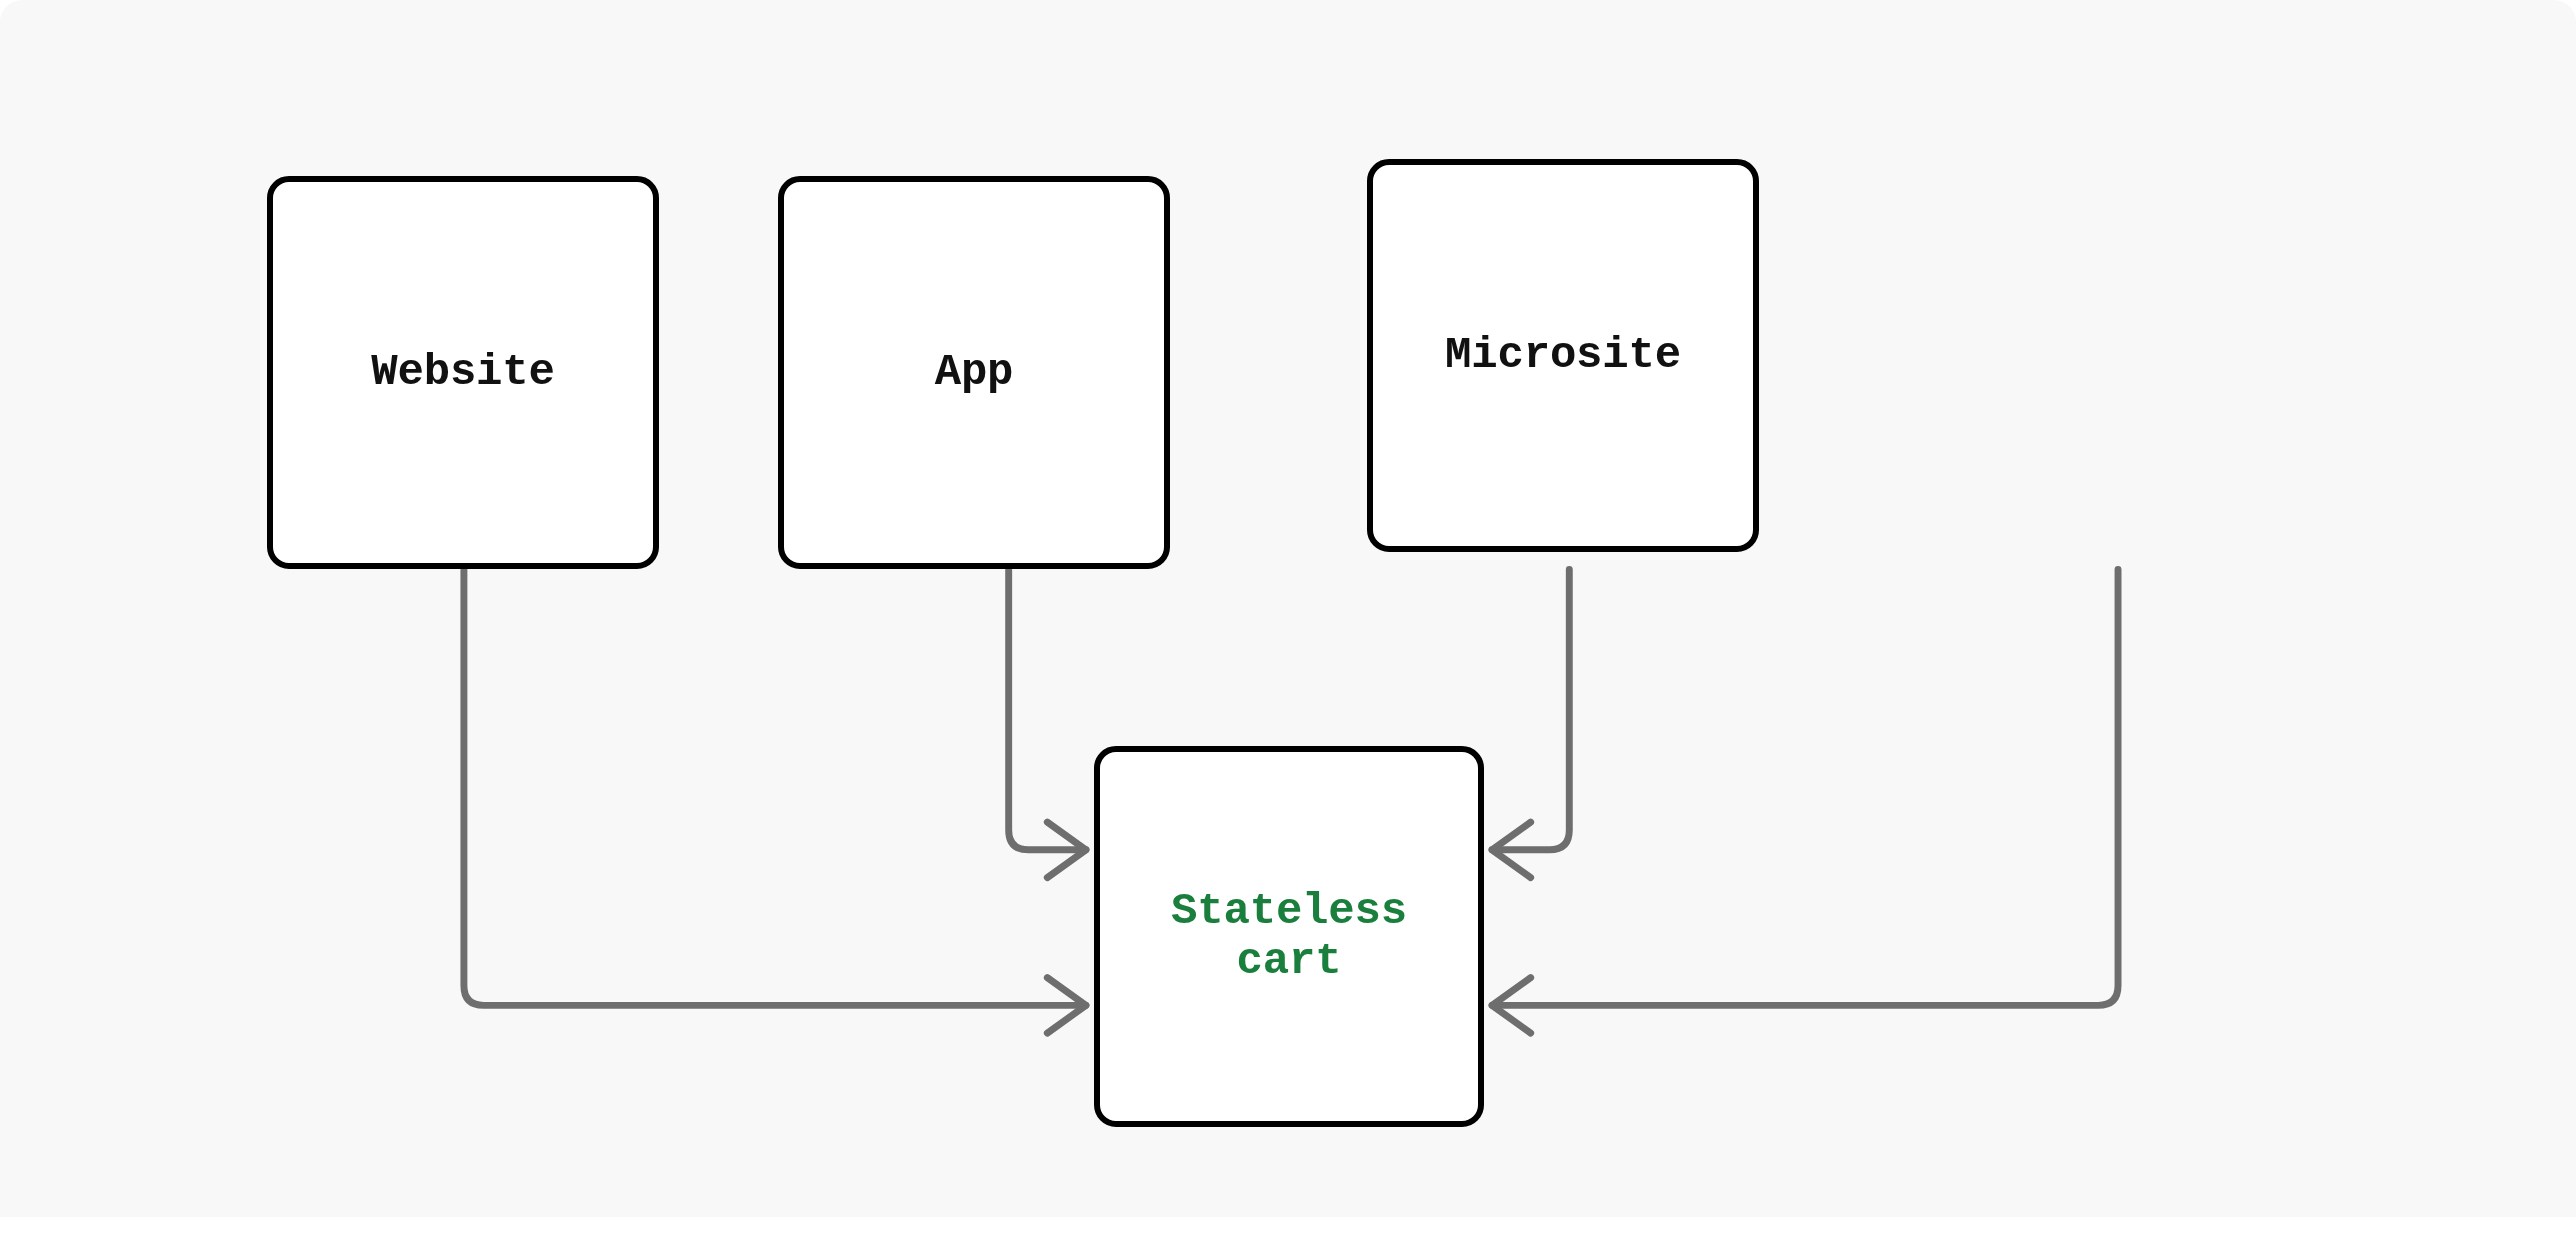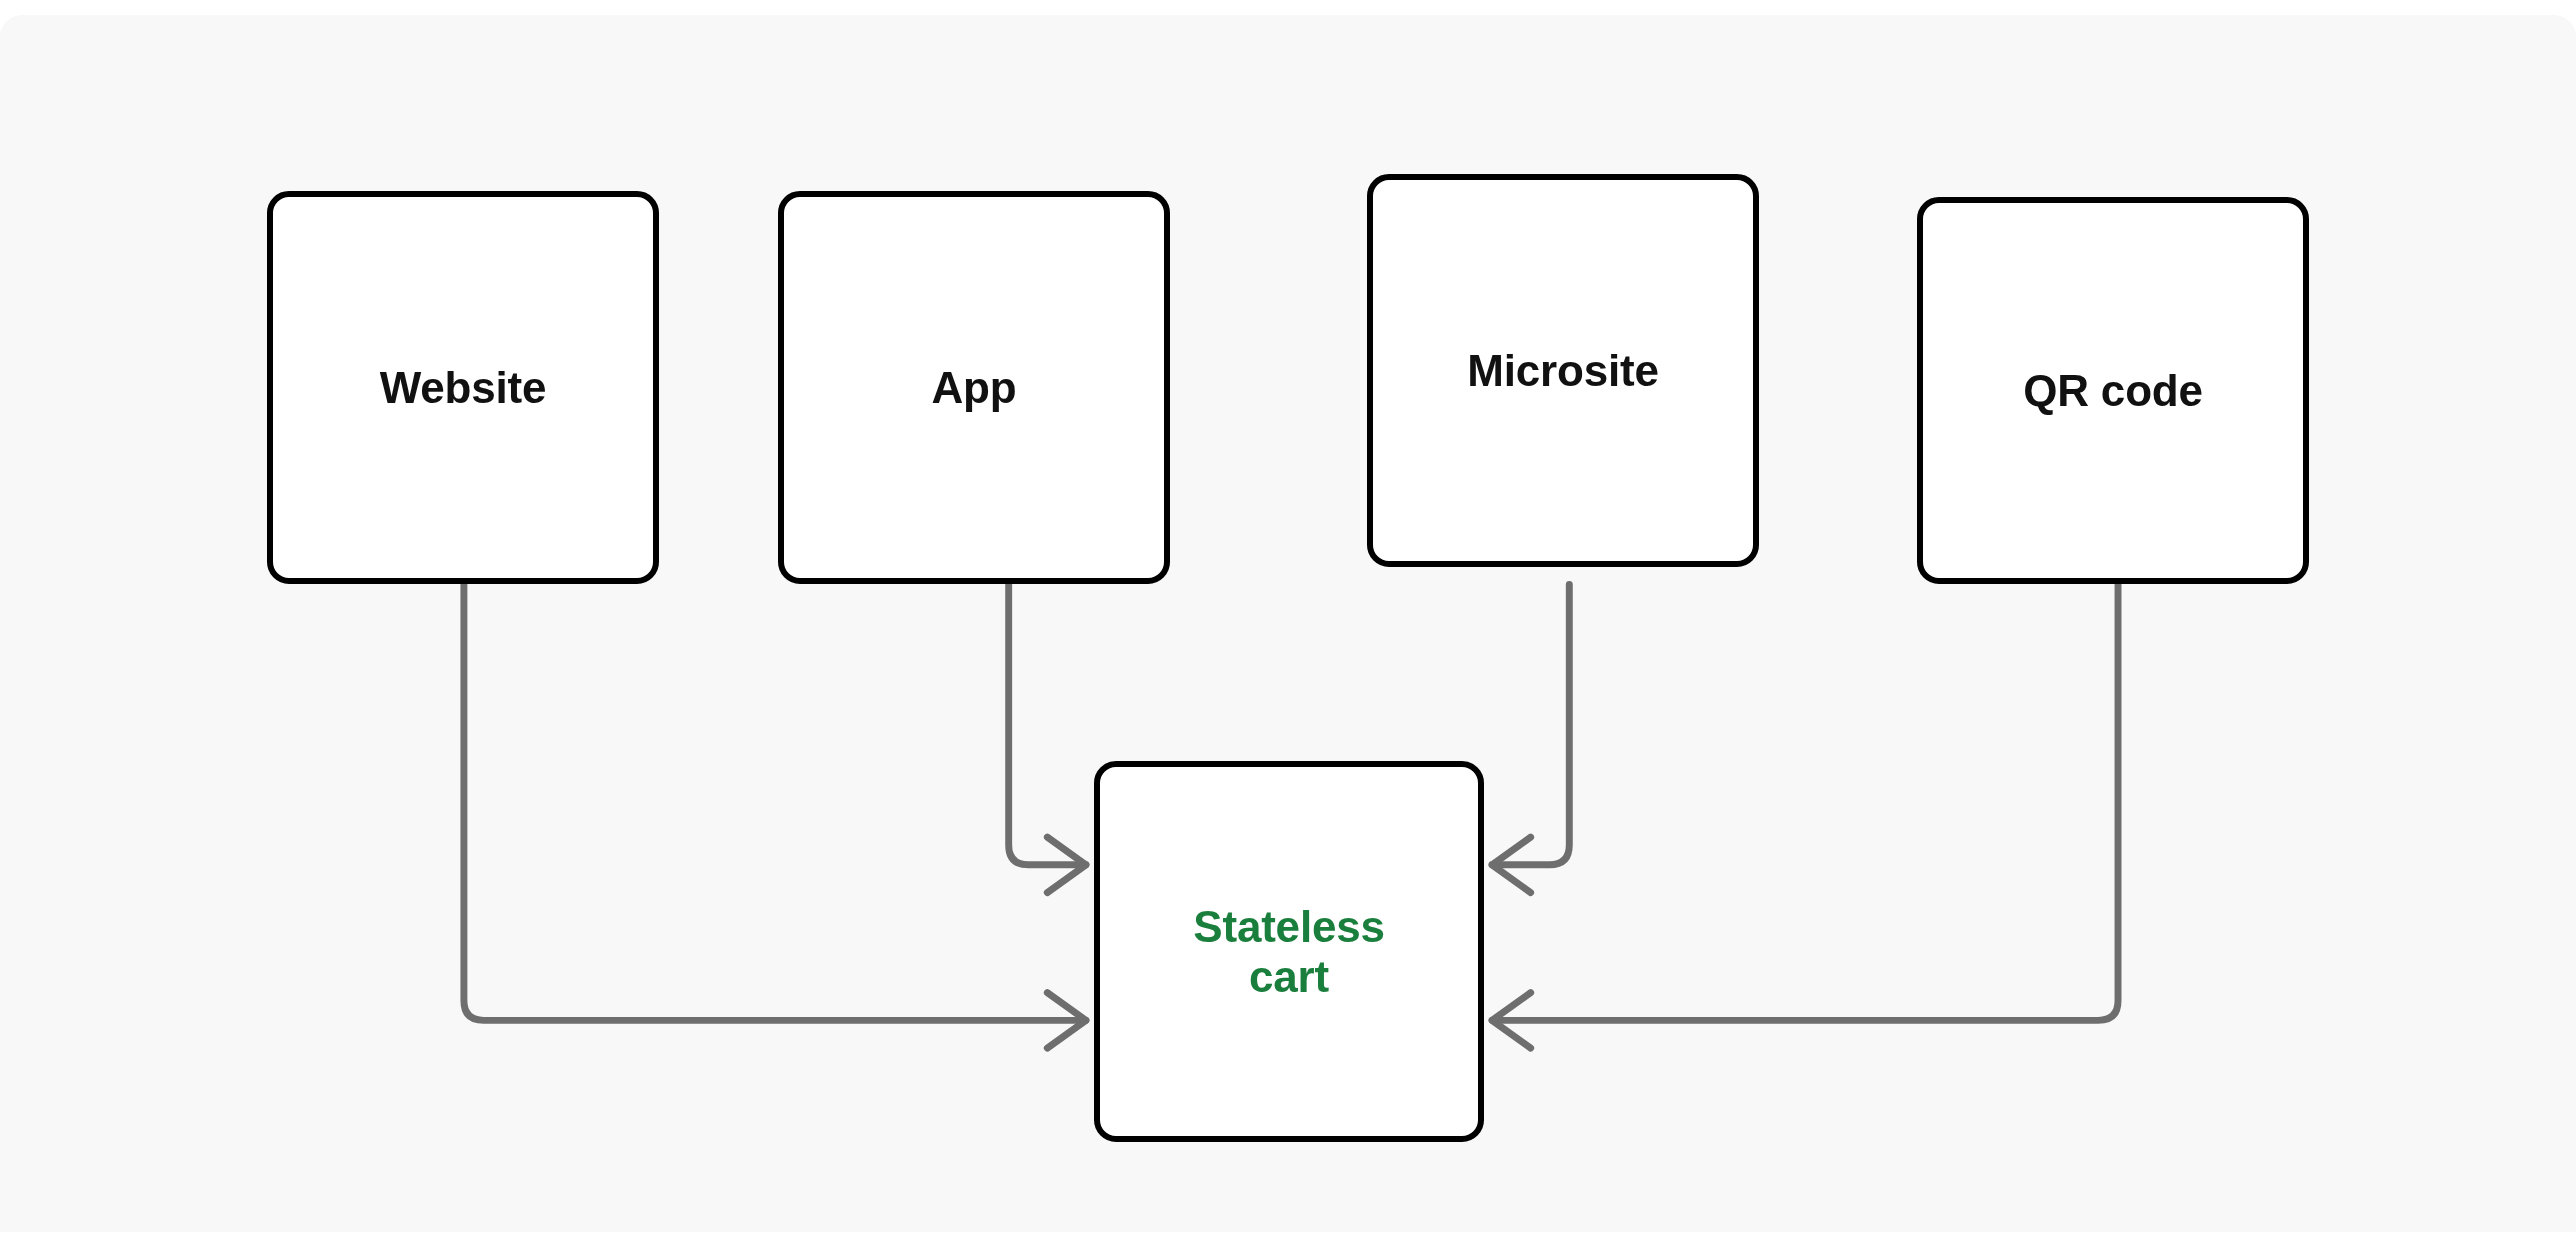--- a/index.html
+++ b/index.html
@@ -7,22 +7,21 @@
     margin: 0;
     padding: 0;
     background: #ffffff;
   }
   #canvas {
     position: relative;
     width: 2576px;
     height: 1217px;
     background: #ffffff;
     overflow: hidden;
-    font-family: Liberation Sans, sans-serif;
-    margin-top: 15px;
+    font-family: Liberation Mono, monospace;
   }
   #page-frame {
     position: absolute;
     left: 0;
     top: 0;
     width: 2576px;
     height: 1250px;
     background: #f8f8f8;
     border-radius: 22px;
     box-sizing: border-box;
@@ -94,23 +93,20 @@
   </div>
 
   <div class="node" id="node-app">
     <span class="node-label">App</span>
   </div>
 
   <div class="node" id="node-microsite">
     <span class="node-label">Microsite</span>
   </div>
 
-  <div class="node" id="node-qrcode">
-    <span class="node-label">QR code</span>
-  </div>
 
   <div class="node" id="node-cart">
     <span class="node-label">Stateless
 cart</span>
   </div>
 
 </div>
 
 
 </body></html>

